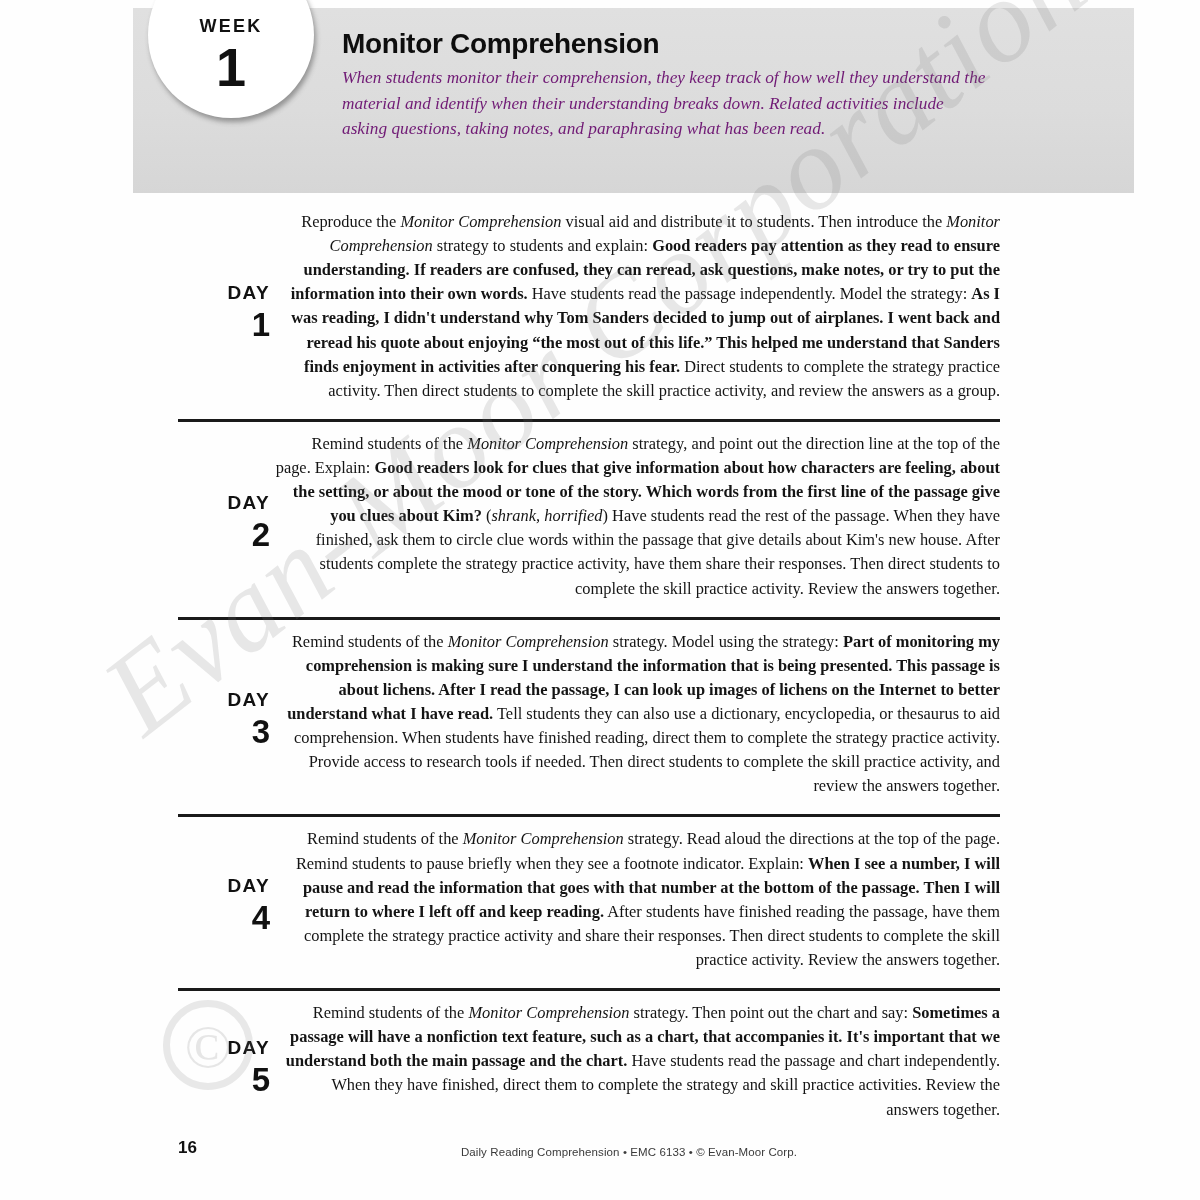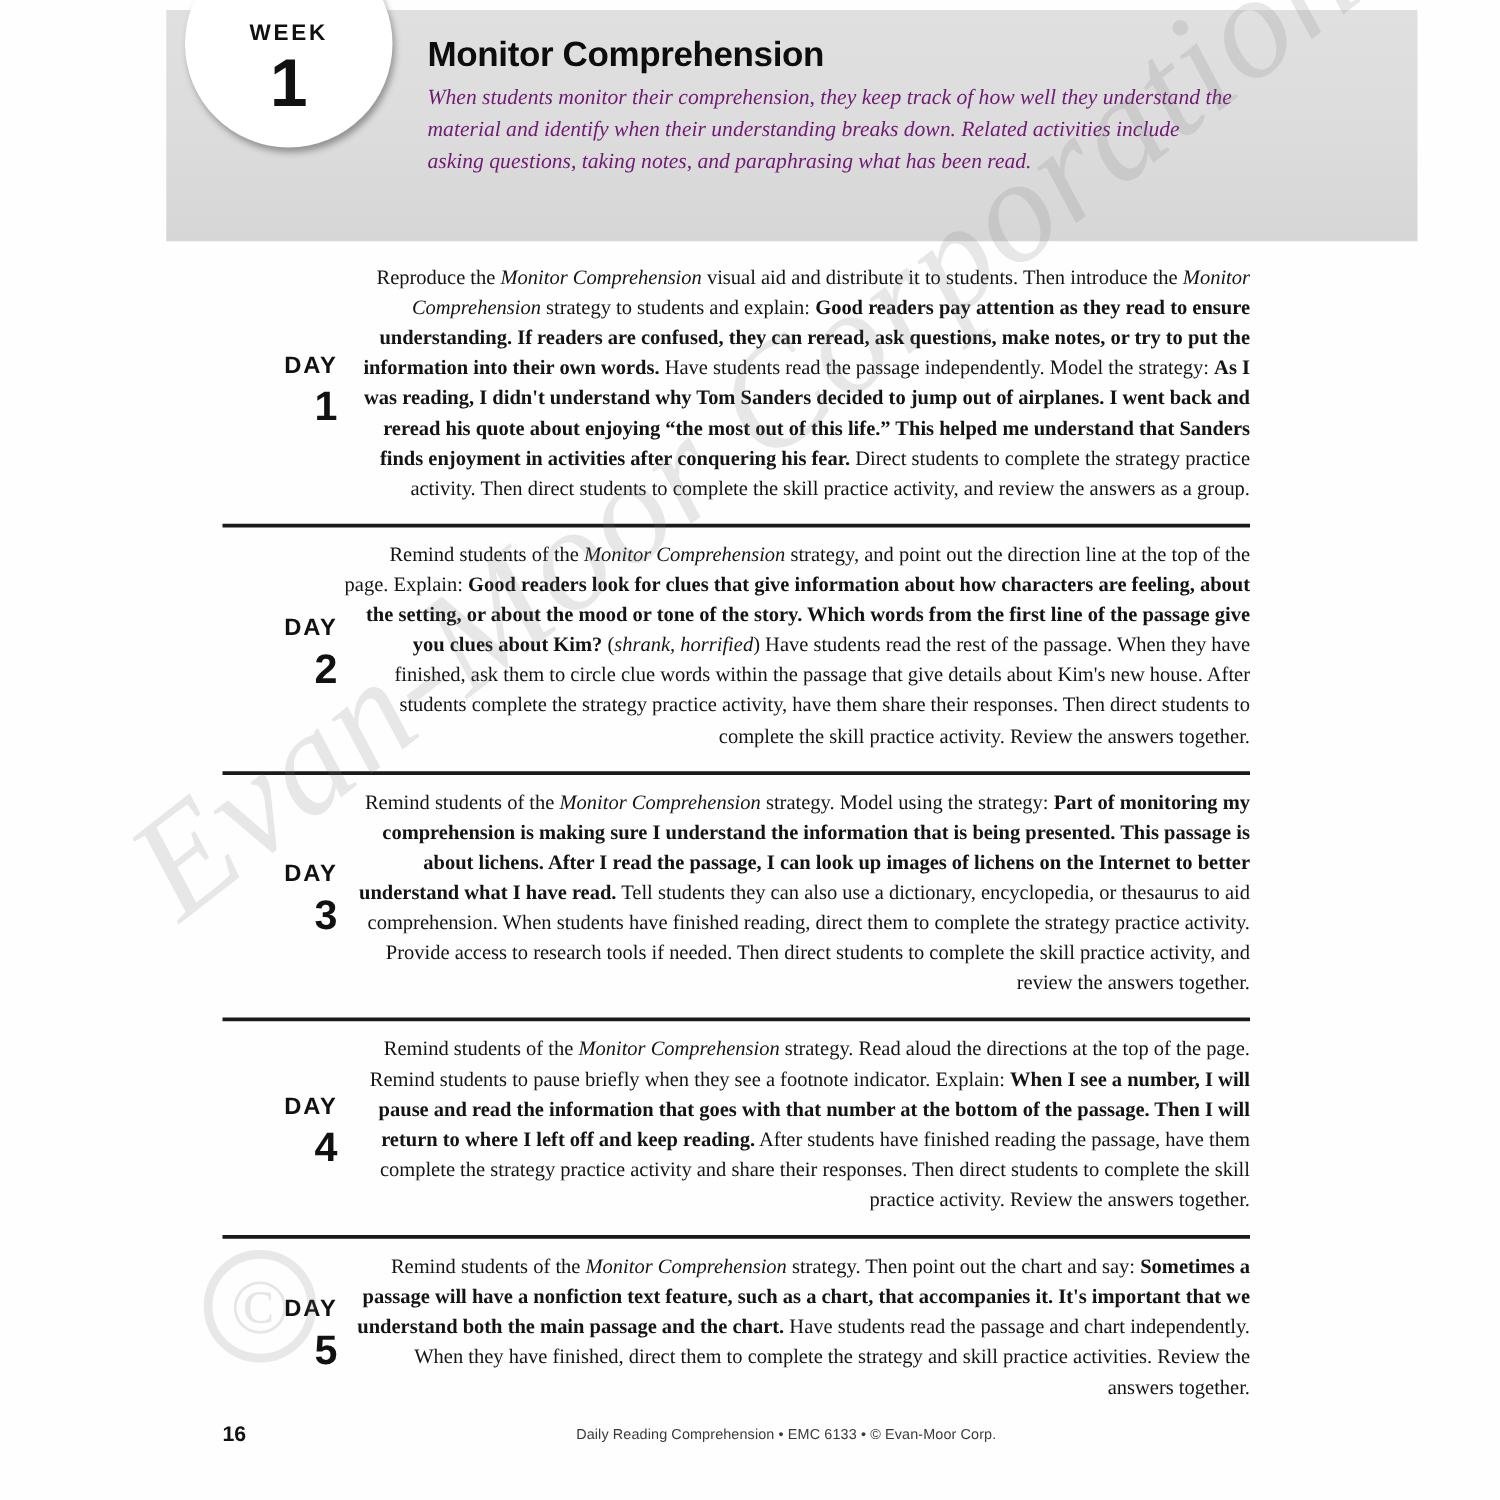--- a/index.html
+++ b/index.html
@@ -177,21 +177,21 @@
   
   .day-row { align-items: center; }
 
   
   .footer {
     position: absolute;
     left: 178px;
     top: 1138px;
     width: 822px;
     display: flex;
-    align-items: center;
+    align-items: flex-end;
     z-index: 3;
   }
   .page-number {
     font-family: "Liberation Sans", sans-serif;
     font-weight: bold;
     font-size: 17px;
     color: #111;
     width: 120px;
   }
   .footer-credit {

